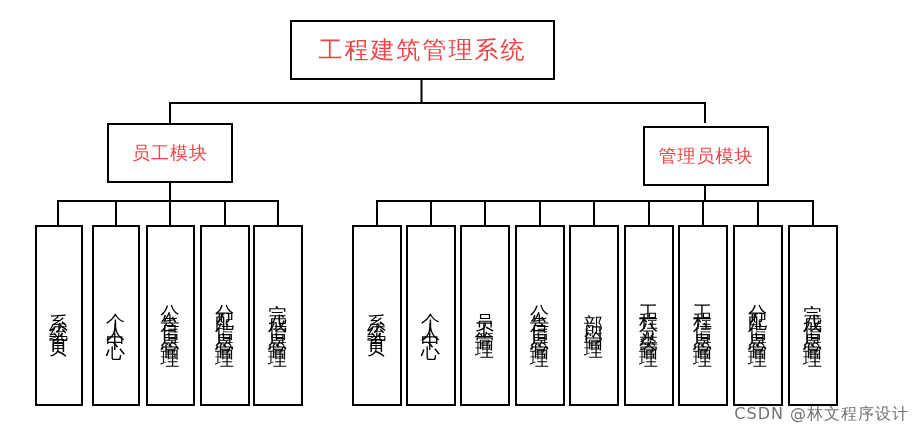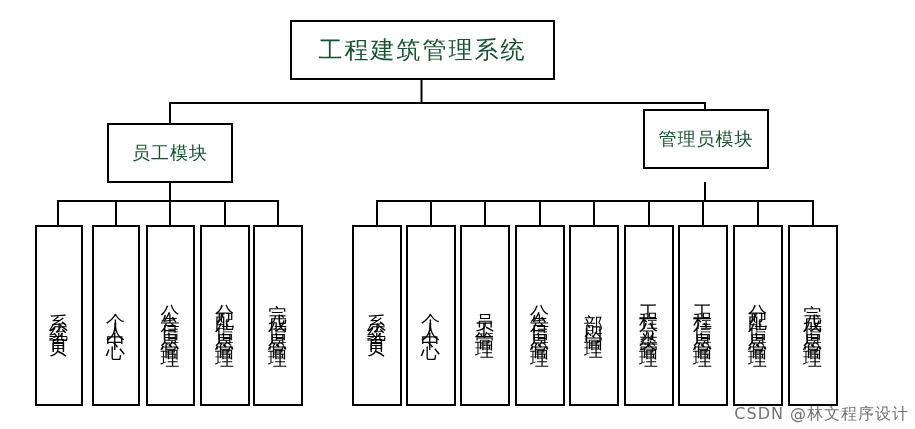--- a/index.html
+++ b/index.html
@@ -24,35 +24,35 @@
     pointer-events: none;
   }
   .box {
     position: absolute;
     background: #ffffff;
     border: 2px solid #000000;
     box-sizing: border-box;
     display: flex;
     align-items: center;
     justify-content: center;
-    color: #14532d;
+    color: #ef4444;
   }
   .root-box {
     left: 290px; top: 20px;
     width: 265px; height: 60px;
     font-size: 24px;
     letter-spacing: 2px;
   }
   .module-box {
     width: 126px; height: 60px;
     font-size: 18px;
     letter-spacing: 1px;
   }
   .module-box.employee { left: 107px; top: 123px; }
-  .module-box.admin    { left: 643px; top: 109px; }
+  .module-box.admin    { left: 643px; top: 126px; }
   .leaf {
     position: absolute;
     top: 225px;
     width: 50px; height: 181px;
     background: #ffffff;
     border: 2px solid #000000;
     box-sizing: border-box;
     display: flex;
     align-items: center;
     justify-content: center;

